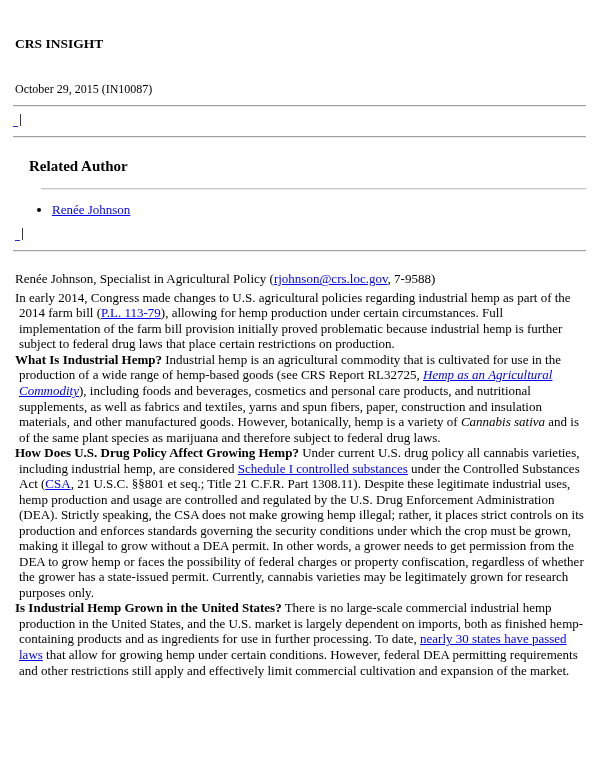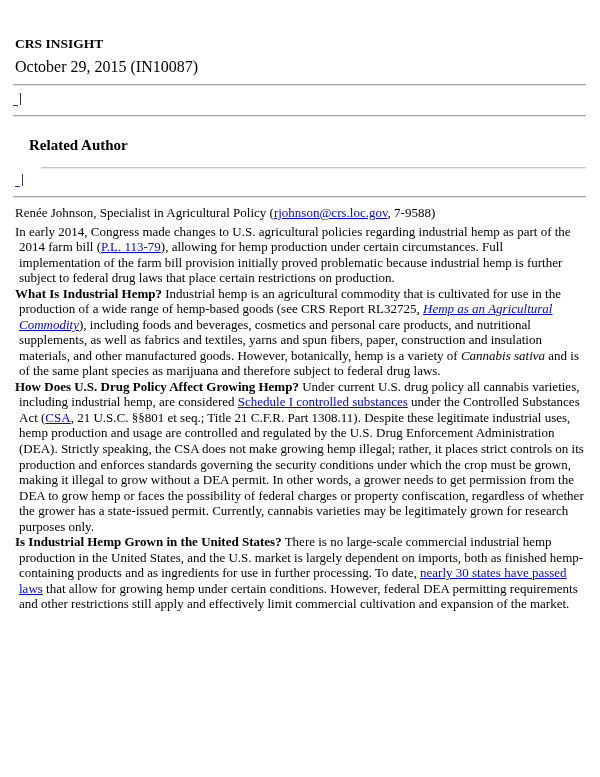--- a/index.html
+++ b/index.html
@@ -23,22 +23,22 @@
     margin: 6px 0 0 2px;
   }
   .title {
     font-size: 23px;
     font-weight: bold;
     line-height: 1.32;
     margin: 30px 0 0 1px;
     white-space: pre-wrap;
   }
   .date-line {
-    font-size: 16px;
-    margin: 6px 0 0 2px;
+    font-size: 12px;
+    margin: 30px 0 0 2px;
   }
   hr.rule {
     border: 0;
     height: 0;
     border-top: 1px solid #9f9f9f;
     border-bottom: 1px solid #ececec;
     margin: 8px 0 0 0;
   }
   hr.rule.light {
     border-top-color: #c6c6c6;
@@ -85,21 +85,21 @@
     line-height: 1.25;
   }
   .byline, .body-text p {
     font-size: 13px;
     line-height: 1.195;
     padding-left: 4px;
     text-indent: -4px;
     margin: 0 0 0 2px;
   }
   .byline {
-    margin-top: 7px;
+    margin-top: 19px;
   }
   .body-text {
     margin-top: 3px;
   }
   .body-text p {
   }
   a.doc-link {
     color: #0000EE;
     text-decoration: underline;
     cursor: pointer;
@@ -123,20 +123,25 @@
   <div class="anchor-row">
     <span class="anchor-mark"></span>
   </div>
 
   <hr class="rule">
 
   <h2 class="section-heading">Related Author</h2>
 
   <hr class="rule light indented">
 
+  <ul class="author-list">
+    <li>
+      <a class="doc-link" href="#">Renée Johnson</a>
+    </li>
+  </ul>
 
   <div class="anchor-row second">
     <span class="anchor-mark"></span>
   </div>
 
   <hr class="rule">
 
   <div class="byline"><span>Renée Johnson, Specialist in Agricultural Policy (</span><a href="#" class="doc-link">rjohnson@crs.loc.gov</a><span>, 7-9588)</span></div>
 
   <div class="body-text">

